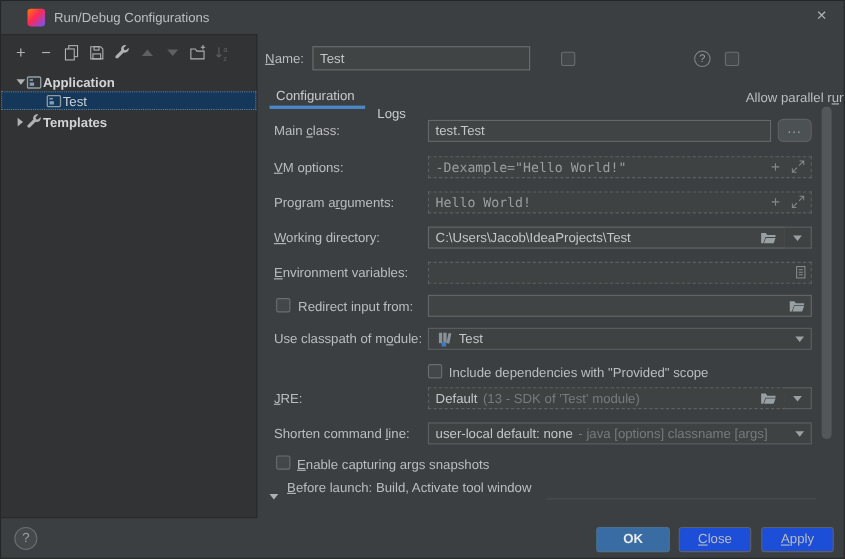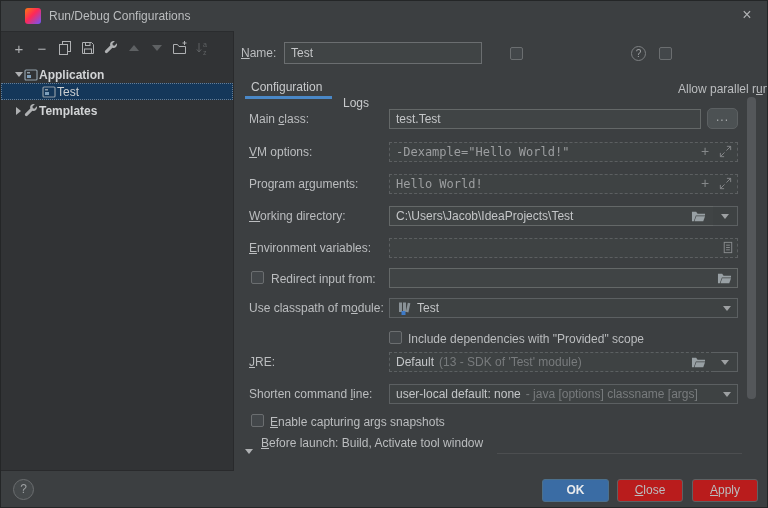--- a/index.html
+++ b/index.html
@@ -49,21 +49,21 @@
     padding:0 6px;color:#C4C6C8;white-space:nowrap;overflow:hidden;}
   .dd-arrow{width:0;height:0;border-left:4px solid transparent;border-right:4px solid transparent;border-top:5px solid #9DA0A2;}
   .dd-section{box-sizing:border-box;background:#3E4243;border:1px solid #5C6062;border-left:none;
     display:flex;align-items:center;justify-content:center;}
   .hint{color:#787B7D;}
   .browse-btn{box-sizing:border-box;background:#4C5153;border:1px solid #5C6062;border-radius:5px;
     color:#A7AAAC;text-align:center;line-height:16px;letter-spacing:1px;}
   
   .btn{box-sizing:border-box;height:23px;border-radius:3px;text-align:center;line-height:21px;color:#BBBDBF;}
   .btn.default{background:#3A6CA4;border:1px solid #4C708C;color:#E8EAEC;font-weight:bold;}
-  .btn.plain{background:#b91c1c;border:1px solid #5E6163;}
+  .btn.plain{background:#1d4ed8;border:1px solid #5E6163;}
   .scroll-thumb{position:absolute;left:746px;top:96px;width:9px;height:302px;background:#54575A;border-radius:4px;}
   .sep-line{position:absolute;height:1px;background:#4C4E50;}
   svg{display:block;}
 </style>
 </head>
 <body>
 
 <div class="window">
 
   <div class="titlebar">

